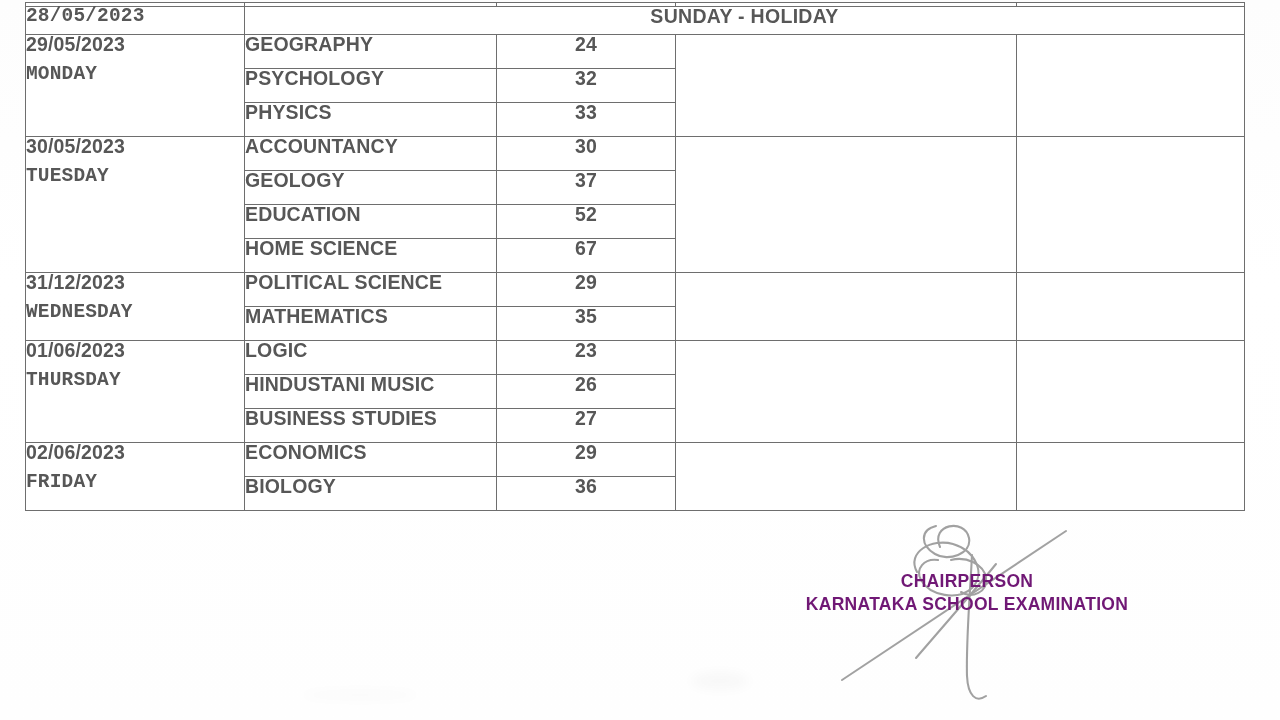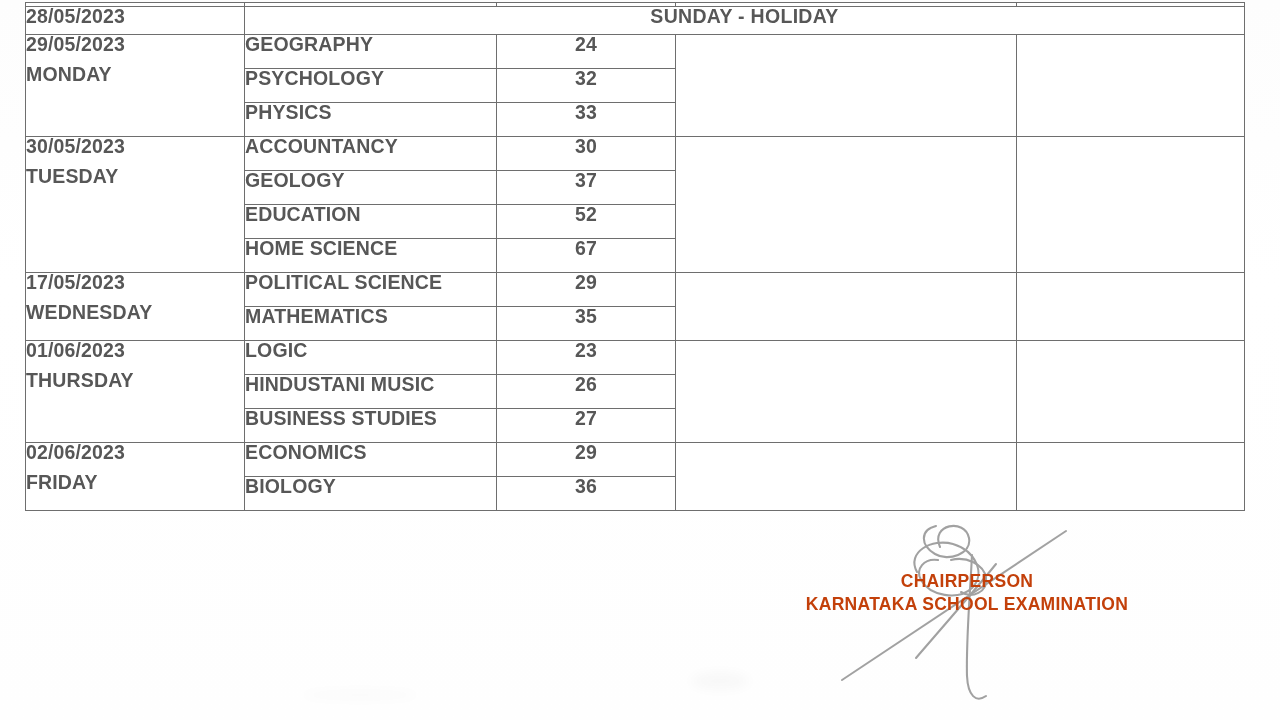--- a/index.html
+++ b/index.html
@@ -71,21 +71,21 @@
   }
 
   
   .date-cell {
     padding: 7px 0 6px 8px;
   }
   .date-cell .line {
     display: block;
     margin-bottom: 10px;
   }
-  .date-cell .line:last-child { margin-bottom: 0; }
+  .date-cell .line:last-child { margin-bottom: 0; font-family: Liberation Mono, monospace; }
   .date-cell.v-center {
     vertical-align: middle;
     padding-top: 0;
     padding-bottom: 0;
     margin-top: 28px;
   }
 
   
   .subject-cell {
     padding: 7px 0 6px 14px;
@@ -129,21 +129,21 @@
     left: 757px;
     top: 570px;
     width: 420px;
     text-align: center;
     line-height: 1.32;
   }
   #signature-block .sig-line {
     display: block;
     font-size: 17.5px;
     font-weight: bold;
-    color: #c2410c;
+    color: #701a75;
     letter-spacing: 0.3px;
     white-space: nowrap;
   }
 
   #signature-mark {
     position: absolute;
     left: 820px;
     top: 500px;
     width: 290px;
     height: 215px;
@@ -225,21 +225,21 @@
         <tr>
           <td class="subject-cell"><span class="cell-text">EDUCATION</span></td>
           <td class="count-cell"><span class="cell-text">52</span></td>
         </tr>
         <tr>
           <td class="subject-cell grp-bottom"><span class="cell-text">HOME SCIENCE</span></td>
           <td class="count-cell grp-bottom"><span class="cell-text">67</span></td>
         </tr>
         <tr>
           <td class="date-cell" rowspan="2">
-            <span class="line cell-text">17/05/2023</span>
+            <span class="line cell-text">31/12/2023</span>
             <span class="line cell-text">WEDNESDAY</span>
           </td>
           <td class="subject-cell grp-top"><span class="cell-text">POLITICAL SCIENCE</span></td>
           <td class="count-cell grp-top"><span class="cell-text">29</span></td>
           <td class="blank-cell" rowspan="2"></td>
           <td class="blank-cell" rowspan="2"></td>
         </tr>
         <tr>
           <td class="subject-cell grp-bottom"><span class="cell-text">MATHEMATICS</span></td>
           <td class="count-cell grp-bottom"><span class="cell-text">35</span></td>

